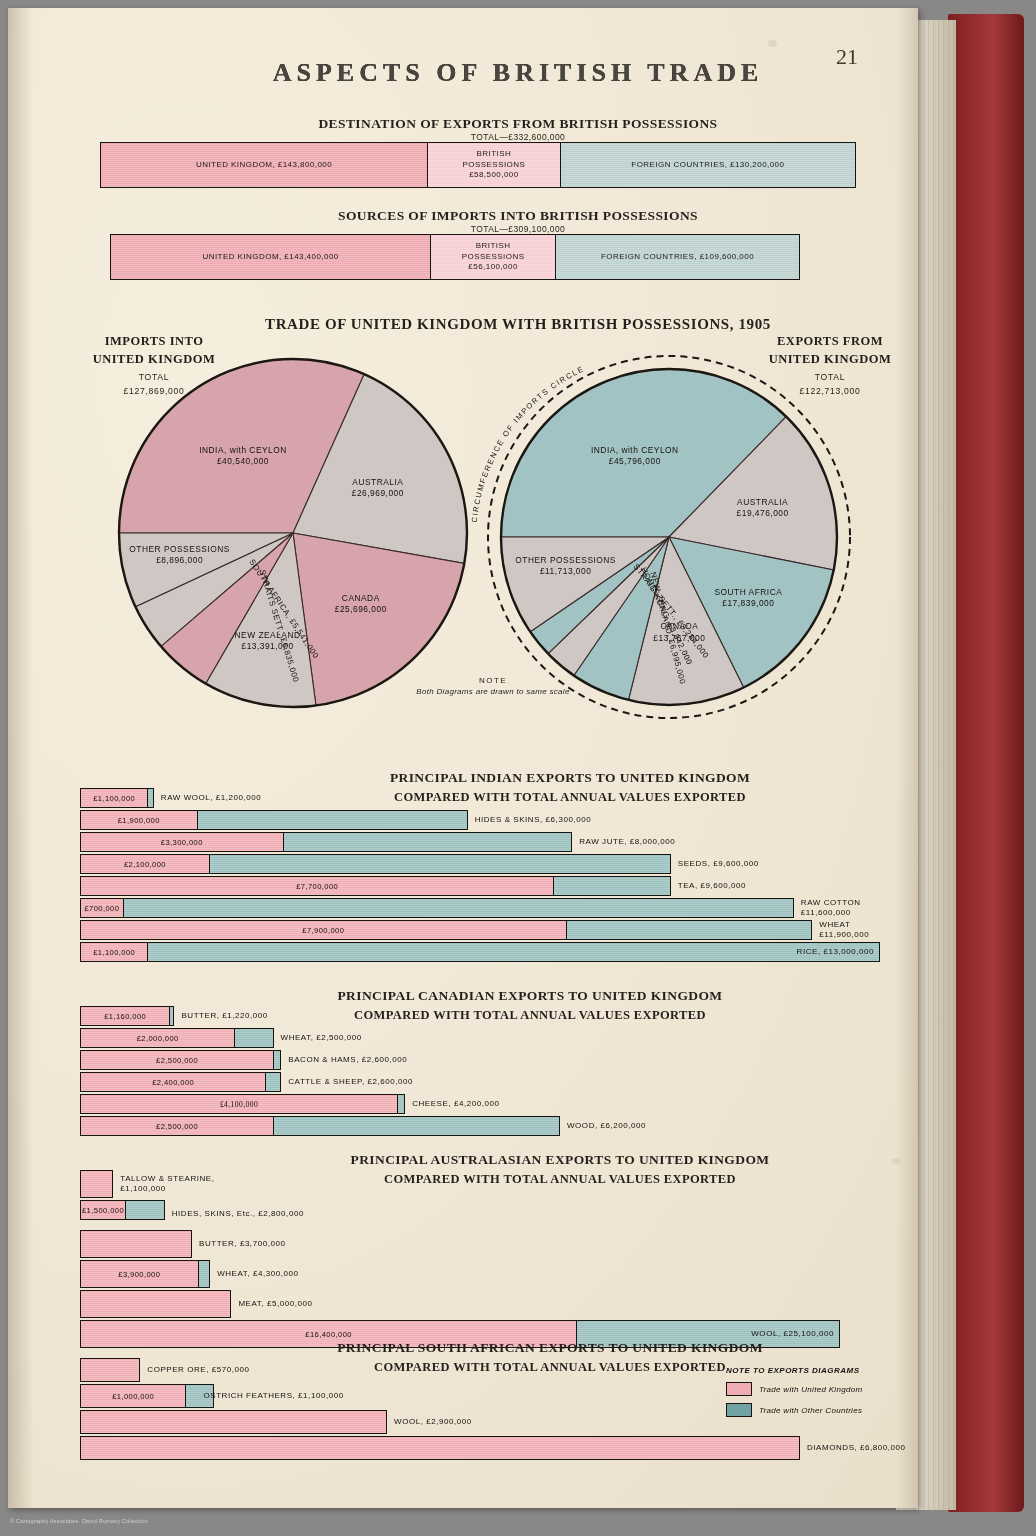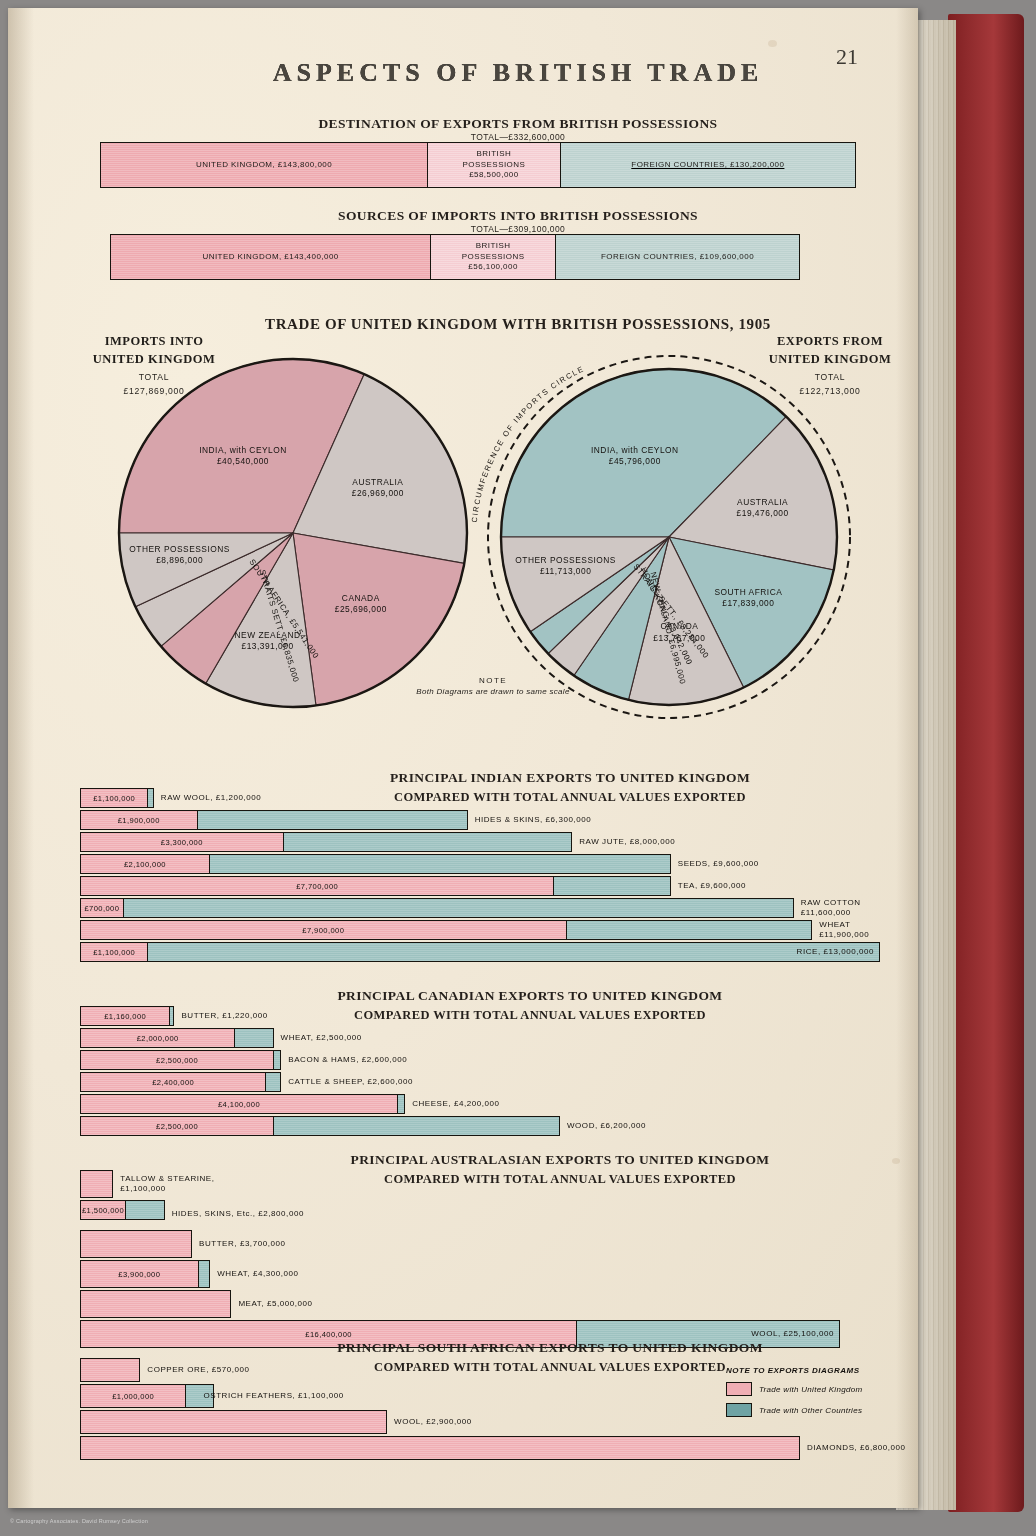--- a/index.html
+++ b/index.html
@@ -103,21 +103,21 @@
       <div class="seg pink" style="flex: 0 0 43.2481%;">
         <div class="t lbl">UNITED KINGDOM, £143,800,000</div>
       </div>
       <div class="seg pinklt" style="flex: 0 0 17.594%;">
         <div class="t lbl">
           <div>BRITISH</div>
           <div>POSSESSIONS</div>
           <div>£58,500,000</div>
         </div>
       </div>
-      <div class="seg teal" style="flex: 0 0 39.1579%; text-decoration: underline;">
+      <div class="seg teal" style="flex: 0 0 39.1579%;">
         <div class="t lbl">FOREIGN COUNTRIES, £130,200,000</div>
       </div>
     </div>
 
   <div class="ttl h3" style="top:208px;">SOURCES OF IMPORTS INTO BRITISH POSSESSIONS</div>
   <div class="ttl tiny" style="top:224px;">TOTAL—£309,100,000</div>
   <div id="bar-imports" class="sbar" style="left:110px;top:234px;width:690px;">
       <div class="seg pink" style="flex: 0 0 46.3928%;">
         <div class="t lbl">UNITED KINGDOM, £143,400,000</div>
       </div>
@@ -329,21 +329,21 @@
           <div class="ot" style="flex: 1 1 auto;"></div>
         </div>
         <div class="rowlbl" style="top: 71px; left: 208.29px;">BACON &amp; HAMS, £2,600,000</div>
         <div class="row" style="left: 0px; top: 88px; width: 201.29px; height: 20px;">
           <div class="uk" style="width: 184.406px;">
             <span class="invalue">£2,400,000</span>
           </div>
           <div class="ot" style="flex: 1 1 auto;"></div>
         </div>
         <div class="rowlbl" style="top: 93px; left: 208.29px;">CATTLE &amp; SHEEP, £2,600,000</div>
-        <div class="row" style="left: 0px; top: 110px; width: 325.161px; height: 20px;">
+        <div class="row" style="left: 0px; top: 110px; width: 325.161px; height: 20px; font-family: Liberation Serif, serif;">
           <div class="uk" style="width: 316.019px;">
             <span class="invalue">£4,100,000</span>
           </div>
           <div class="ot" style="flex: 1 1 auto;"></div>
         </div>
         <div class="rowlbl" style="top: 115px; left: 332.161px;">CHEESE, £4,200,000</div>
         <div class="row" style="left: 0px; top: 132px; width: 480px; height: 20px;">
           <div class="uk" style="width: 192.148px;">
             <span class="invalue">£2,500,000</span>
           </div>

